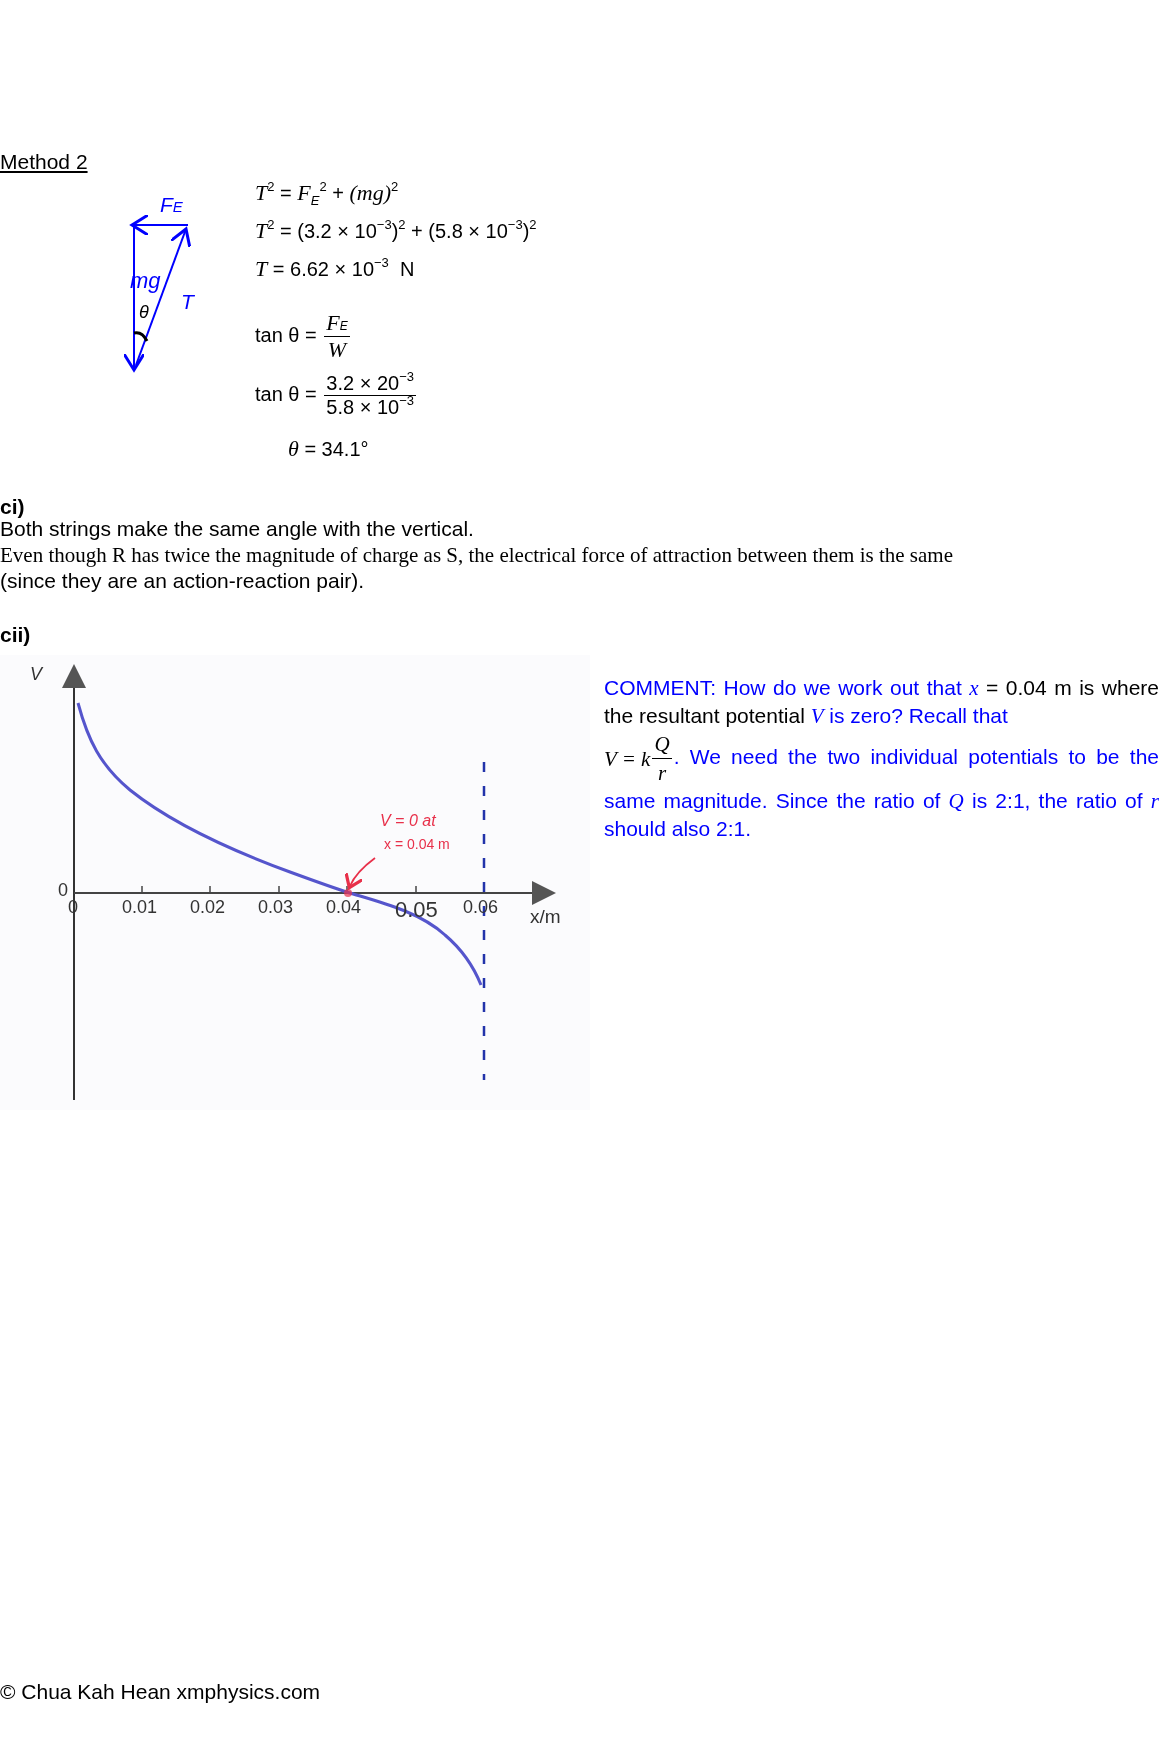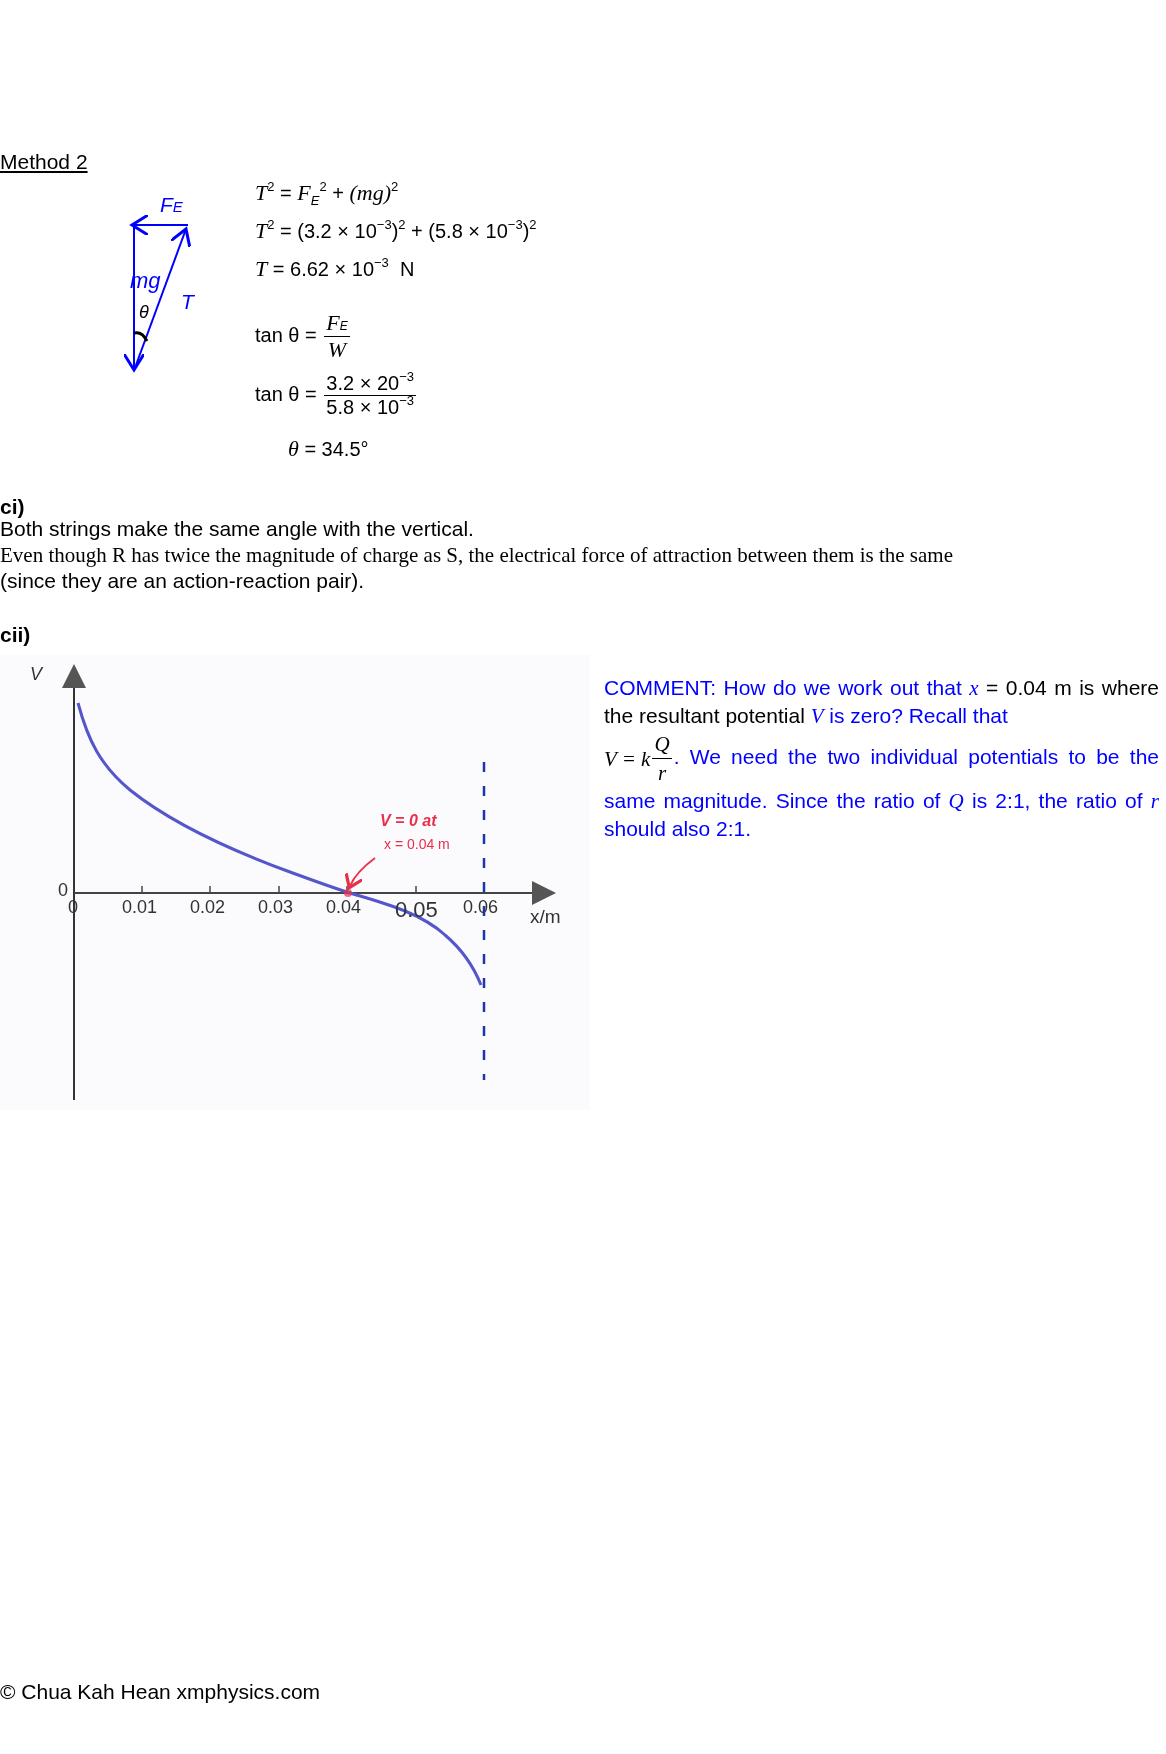--- a/index.html
+++ b/index.html
@@ -63,21 +63,21 @@
 </div>
 <div class="eq" style="left:255px;top:310px;">
   <span>tan θ =</span>
   <span class="frac"><span class="num"><i>F</i><span style="font-size:12px;font-style:italic">E</span></span><span class="den"><i>W</i></span></span>
 </div>
 <div class="eq" style="left:255px;top:372px;">
   <span>tan θ =</span>
   <span class="frac"><span class="num"><span>3.2 × 20</span><span class="sup">−3</span></span><span class="den"><span>5.8 × 10</span><span class="sup">−3</span></span></span>
 </div>
 <div class="eq" style="left:288px;top:436px;">
-  <i>θ</i> <span>= 34.5°</span>
+  <i>θ</i> <span>= 34.1°</span>
 </div>
 
 <div class="abs txt bold" style="left:0;top:494px;text-align:center;">ci)</div>
 <div class="abs txt" style="left:0;top:516px;">Both strings make the same angle with the vertical.</div>
 <div class="abs txt" style="left:0;top:542px;white-space:nowrap;font-family:Liberation Serif, serif;">Even though R has twice the magnitude of charge as S, the electrical force of attraction between them is the same</div>
 <div class="abs txt" style="left:0;top:568px;">(since they are an action-reaction pair).</div>
 
 <div class="abs txt bold" style="left:0;top:622px;">cii)</div>
 
 <svg class="abs" style="left:0;top:650px;" width="590" height="470">
@@ -116,21 +116,21 @@
 <div class="abs" style="left:30px;top:664px;font-size:18px;font-style:italic;color:#333;">V</div>
 <div class="abs" style="left:58px;top:880px;font-size:18px;color:#333;">0</div>
 <div class="abs" style="left:68px;top:897px;font-size:18px;color:#333;">0</div>
 <div class="abs" style="left:122px;top:897px;font-size:18px;color:#333;">0.01</div>
 <div class="abs" style="left:190px;top:897px;font-size:18px;color:#333;">0.02</div>
 <div class="abs" style="left:258px;top:897px;font-size:18px;color:#333;">0.03</div>
 <div class="abs" style="left:326px;top:897px;font-size:18px;color:#333;">0.04</div>
 <div class="abs" style="left:395px;top:897px;font-size:22px;color:#333;">0.05</div>
 <div class="abs" style="left:463px;top:897px;font-size:18px;color:#333;">0.06</div>
 <div class="abs" style="left:530px;top:906px;font-size:19px;color:#333;">x/m</div>
-<div class="abs" style="left:380px;top:812px;font-size:16px;color:#e8304a;font-style:italic;font-weight:bold;">V = 0 at</div>
+<div class="abs" style="left:380px;top:812px;font-size:16px;color:#e8304a;font-style:italic;font-weight:normal;">V = 0 at</div>
 <div class="abs" style="left:384px;top:836px;font-size:14px;color:#e8304a;">x = 0.04 m</div>
 
 <div class="comment">
   <span>COMMENT: How do we work out that </span><i>x</i><span style="color:#000"> = 0.04 m is where the resultant potential </span><i>V</i><span> is zero? Recall that</span><br>
   <span style="display:inline-block;vertical-align:middle;color:#000;"><i>V = k</i></span><span class="frac" style="color:#000;"><span class="num" style="border-color:#000;"><i>Q</i></span><span class="den"><i>r</i></span></span><span>. We need the two individual potentials to be the same magnitude. Since the ratio of </span><i>Q</i><span> is 2:1, the ratio of </span><i>r</i><span> should also 2:1.</span>
 </div>
 
 <div class="footer">© Chua Kah Hean xmphysics.com</div>
 
 </body></html>

